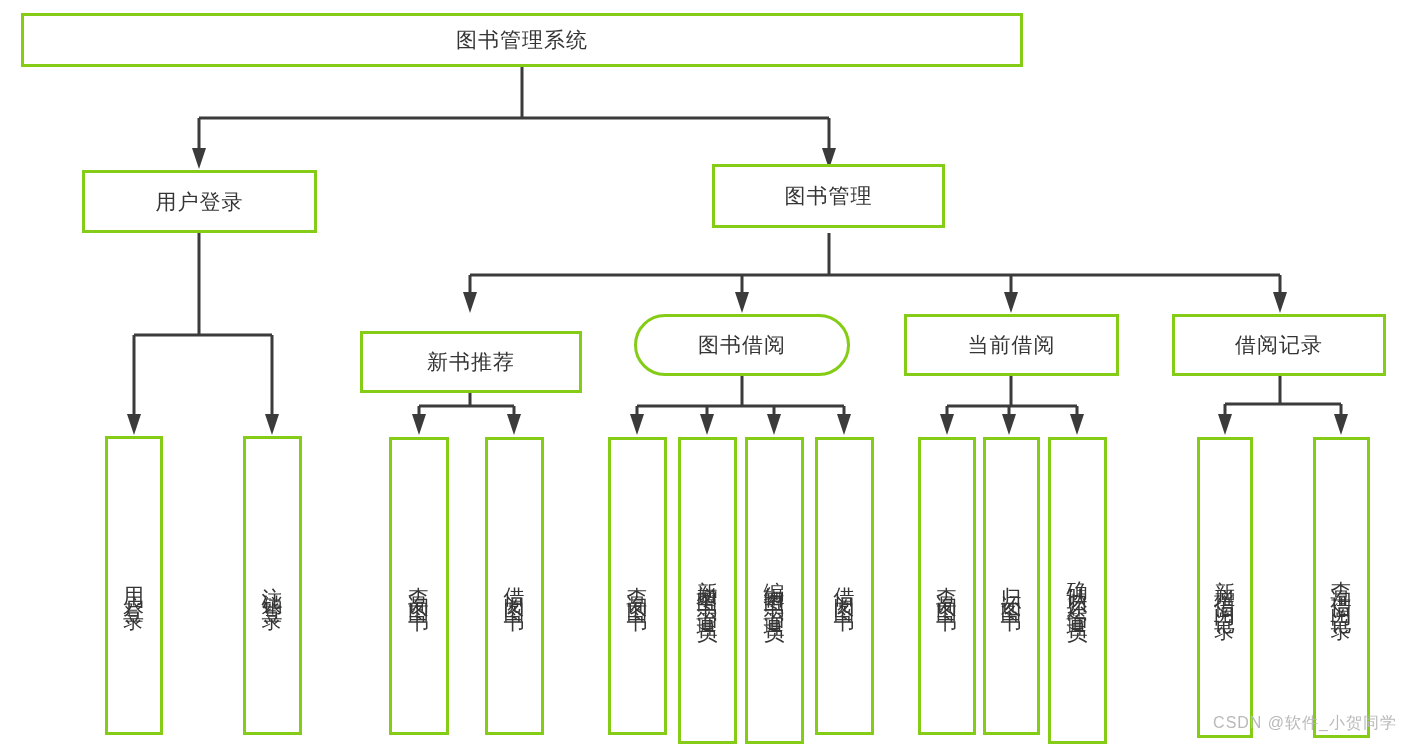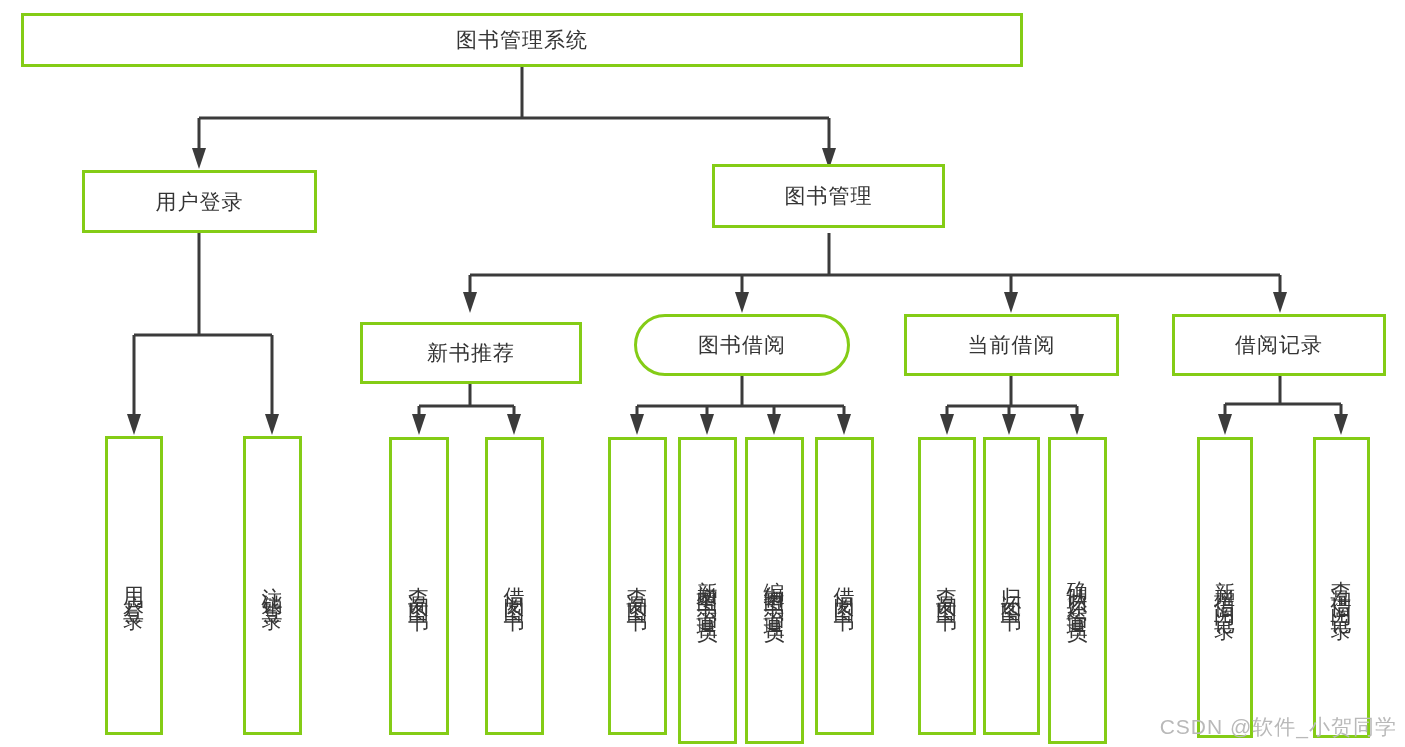--- a/index.html
+++ b/index.html
@@ -27,21 +27,21 @@
     writing-mode:vertical-rl;
     text-orientation:mixed;
     font-size:21px;
     letter-spacing:8px;
     line-height:1;
   }
   .v-box.long{letter-spacing:6px;}
   .watermark{
     position:absolute;
     right:8px;top:713px;
-    font-size:21px;
+    font-size:16px;
     color:#b9b9b9;
     letter-spacing:1px;
     z-index:3;
     white-space:nowrap;
   }
 </style>
 </head>
 <body>
 
 <div class="canvas">
@@ -104,21 +104,21 @@
     <span>图书管理系统</span>
   </div>
 
   <div class="box h-box" style="left:82px;top:170px;width:235px;height:63px;">
     <span>用户登录</span>
   </div>
   <div class="box h-box" style="left:712px;top:164px;width:233px;height:64px;">
     <span>图书管理</span>
   </div>
 
-  <div class="box h-box" style="left:360px;top:322px;width:222px;height:62px;">
+  <div class="box h-box" style="left:360px;top:331px;width:222px;height:62px;">
     <span>新书推荐</span>
   </div>
   <div class="box h-box" style="left:634px;top:314px;width:216px;height:62px;border-radius:31px;">
     <span>图书借阅</span>
   </div>
   <div class="box h-box" style="left:904px;top:314px;width:215px;height:62px;">
     <span>当前借阅</span>
   </div>
   <div class="box h-box" style="left:1172px;top:314px;width:214px;height:62px;">
     <span>借阅记录</span>

